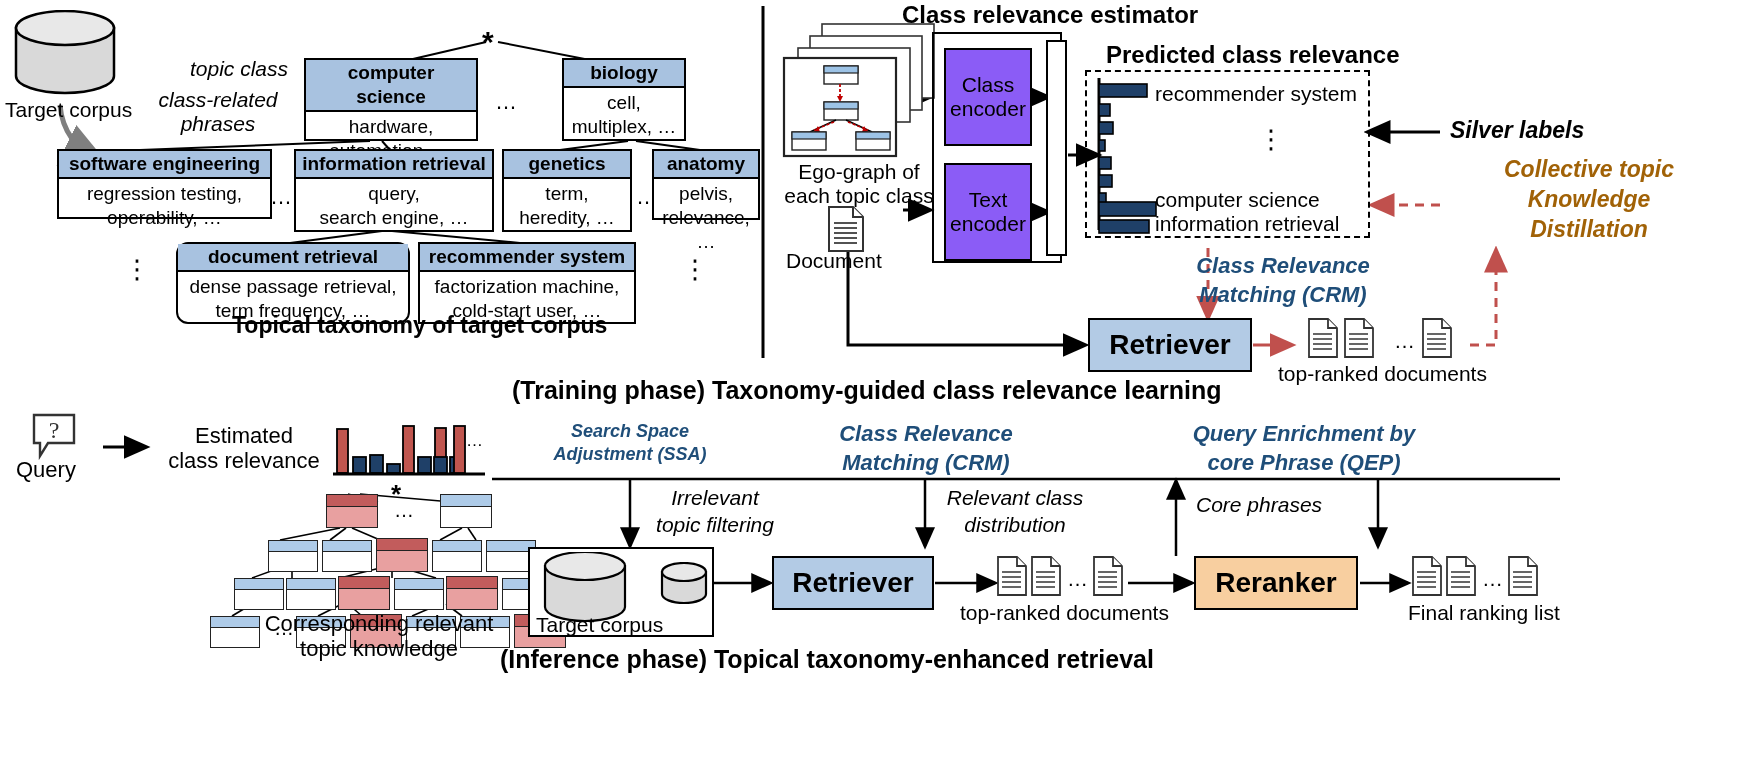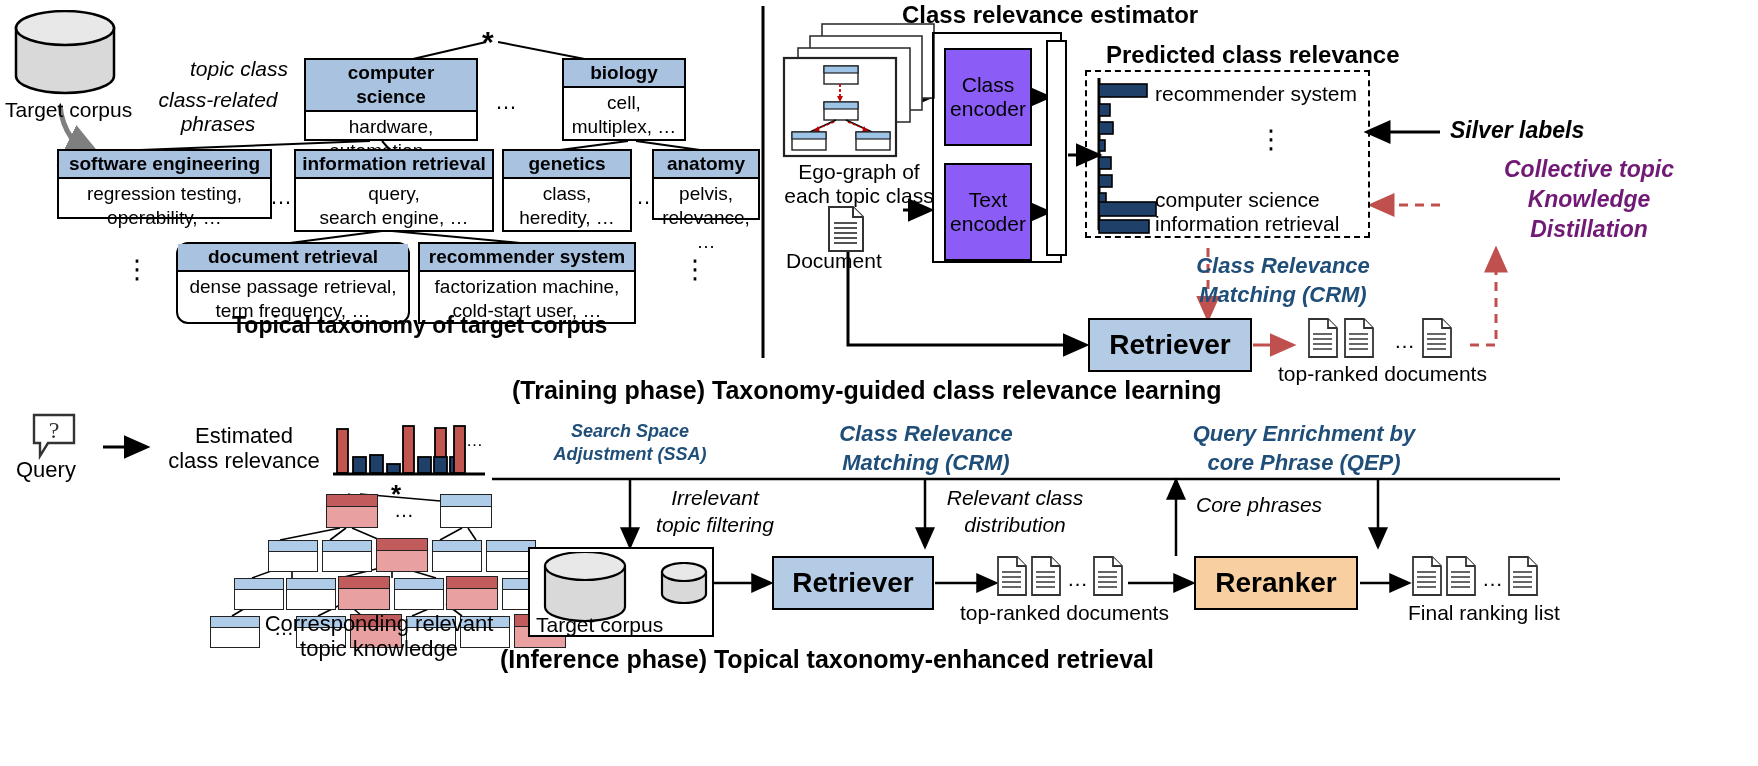--- a/index.html
+++ b/index.html
@@ -10,21 +10,21 @@
 
   
   .node{position:absolute;border:2px solid #000;background:#fff;box-sizing:border-box;}
   .node .hd{background:#a8c2e0;border-bottom:2px solid #000;font-weight:bold;text-align:center;
             font-size:19px;padding:1px 6px;line-height:1.25;}
   .node .bd{text-align:center;font-size:19px;padding:3px 6px 4px;line-height:1.28;}
 
   .ital{font-style:italic;}
   .bold{font-weight:bold;}
   .blue{color:#1f4e79;}
-  .red{color:#701a75;}
+  .red{color:#a16207;}
 
   svg.ov{position:absolute;left:0;top:0;width:1758px;height:766px;pointer-events:none;}
 
   .procbox{position:absolute;border:2.5px solid #000;box-sizing:border-box;display:flex;
            align-items:center;justify-content:center;font-weight:bold;font-size:28px;}
   .pb-blue{background:#b3cbe5;}
   .pb-orange{background:#f8cfa0;}
   .plainbox{position:absolute;border:2.5px solid #000;box-sizing:border-box;background:#8b5cf6;
             display:flex;align-items:center;justify-content:center;text-align:center;font-size:21px;line-height:1.15;}
 
@@ -162,21 +162,21 @@
 operability, …</div>
 </div>
 <div class="t" style="left:270px;top:185px;font-size:22px;">…</div>
 <div class="node" style="left:294px;top:149px;width:200px;height:83px;">
   <div class="hd">information retrieval</div>
   <div class="bd" style="white-space:pre-line;">query,
 search engine, …</div>
 </div>
 <div class="node" style="left:502px;top:149px;width:130px;height:83px;">
   <div class="hd">genetics</div>
-  <div class="bd" style="white-space:pre-line;">class,
+  <div class="bd" style="white-space:pre-line;">term,
 heredity, …</div>
 </div>
 <div class="t" style="left:636px;top:185px;font-size:22px;">…</div>
 <div class="node" style="left:652px;top:149px;width:108px;height:71px;">
   <div class="hd">anatomy</div>
   <div class="bd" style="white-space:pre-line;">pelvis,
 relevance, …</div>
 </div>
 
 <div class="node" style="left:176px;top:242px;width:234px;height:82px;border-radius:12px;">

